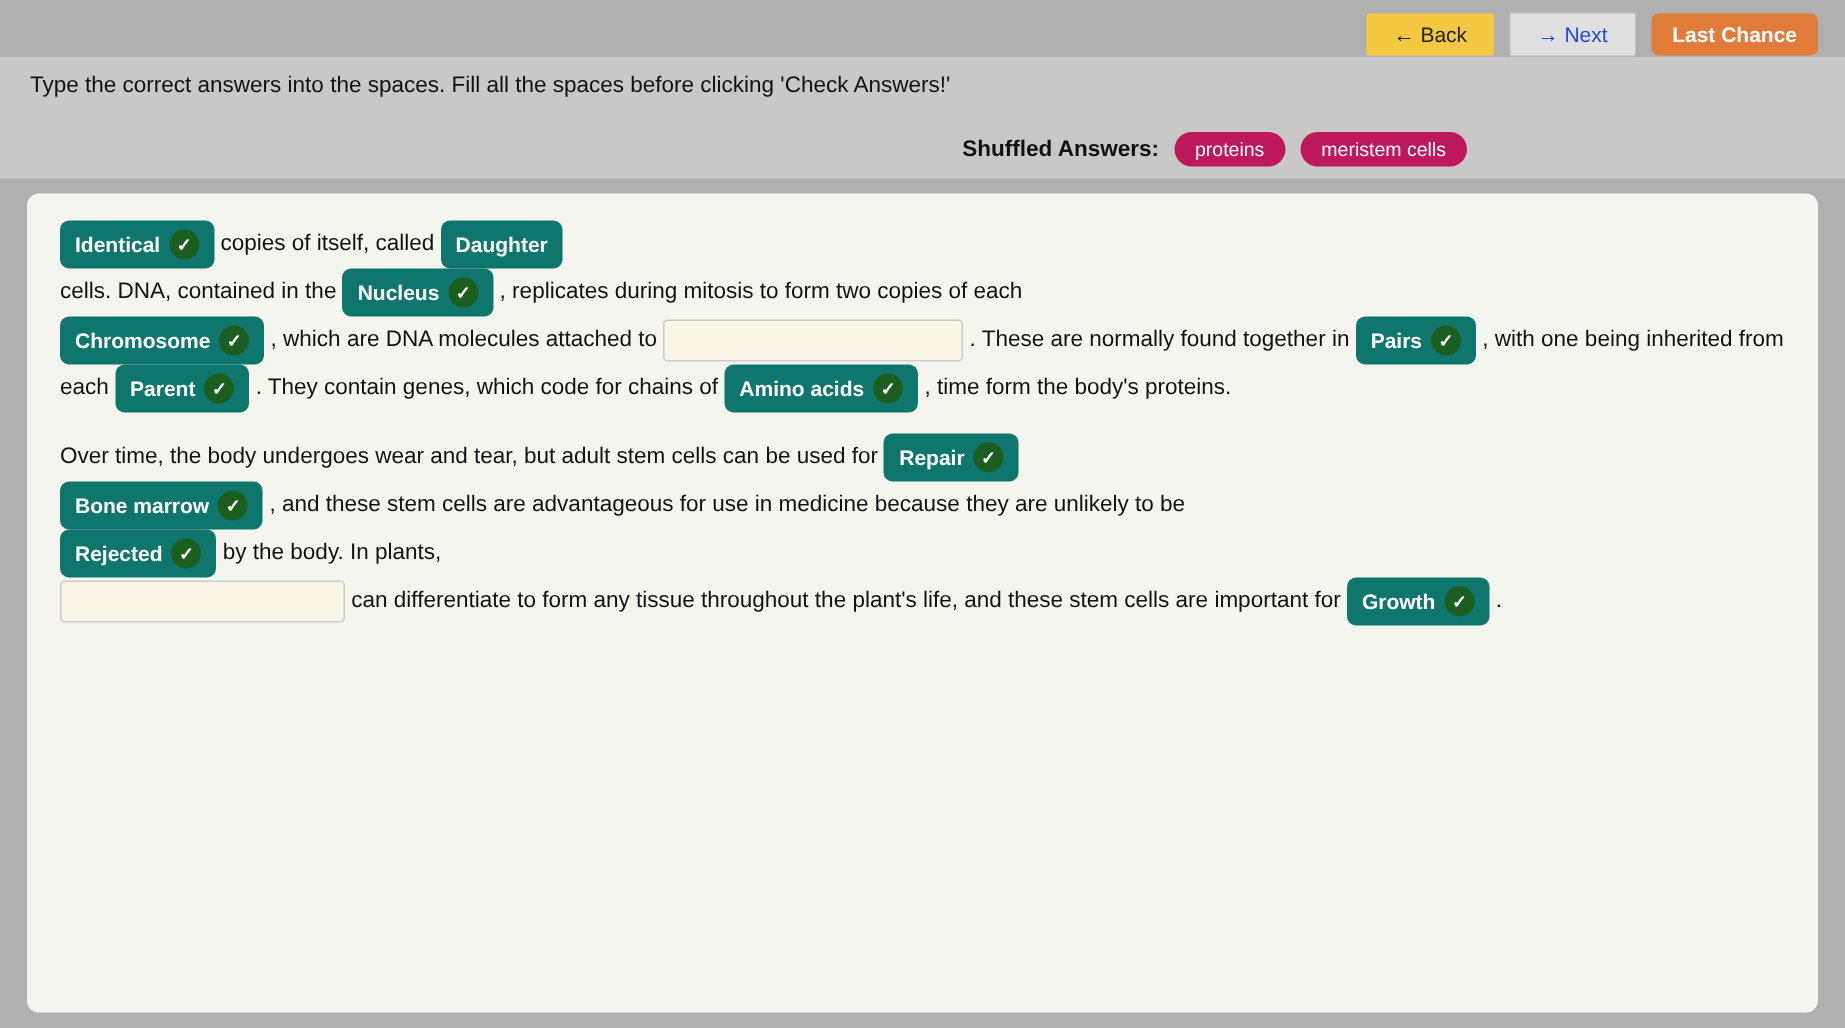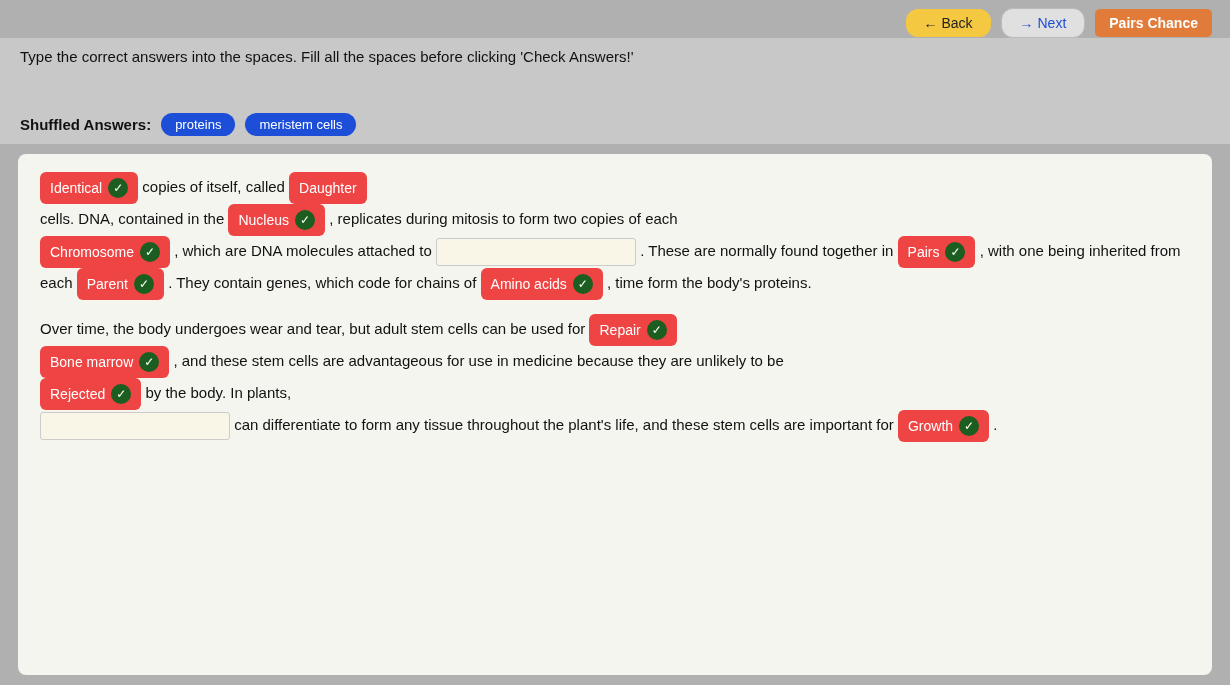--- a/index.html
+++ b/index.html
@@ -8,21 +8,21 @@
       background: #b0b0b0;
       min-height: 685px;
       padding: 0;
       display: flex;
       flex-direction: column;
     }
     .top-bar {
       background: #c8c8c8;
       padding: 10px 20px 8px 20px;
       display: flex;
-      flex-direction: column;
+      flex-direction: row;
       gap: 8px;
     }
     .instructions {
       font-size: 15px;
       color: #111;
     }
     .shuffled-row {
       display: flex;
       align-items: center;
       gap: 10px;
@@ -33,45 +33,45 @@
     }
     .pill {
       display: inline-block;
       padding: 4px 14px;
       border-radius: 20px;
       font-size: 13px;
       font-weight: normal;
       cursor: pointer;
     }
     .pill-blue {
-      background: #1d4ed8;
+      background: #be185d;
       color: white;
     }
     .main-card {
       background: #f5f5f0;
       margin: 10px 18px;
       border-radius: 8px;
       padding: 18px 22px 18px 22px;
       flex: 1;
     }
     .text-block {
       font-size: 15px;
       color: #111;
       line-height: 2.0;
     }
     .answer-badge {
       display: inline-flex;
       align-items: center;
       gap: 4px;
-      background: #ef4444;
+      background: #0f766e;
       color: white;
       border-radius: 6px;
       padding: 2px 10px 2px 10px;
       font-size: 14px;
-      font-weight: 400;
+      font-weight: 700;
       vertical-align: middle;
     }
     .check-icon {
       display: inline-flex;
       align-items: center;
       justify-content: center;
       width: 20px;
       height: 20px;
       border-radius: 50%;
       background: #1b5e20;
@@ -114,21 +114,21 @@
     }
     .top-buttons-row {
       display: flex;
       gap: 10px;
       align-items: center;
       justify-content: flex-end;
       padding: 8px 18px 0 18px;
     }
     .top-btn {
       padding: 6px 18px;
-      border-radius: 12px;
+      border-radius: 2px;
       font-size: 14px;
       border: none;
       cursor: pointer;
     }
     .btn-yellow { background: #f5c842; color: #222; }
     .btn-gray { background: #e0e0e0; color: #1d4ed8; border: 1px solid #bbb; }
     .last-chance-badge {
       background: #e07b39;
       color: white;
       border-radius: 5px;
@@ -136,21 +136,21 @@
       font-size: 14px;
       font-weight: bold;
     }
   </style>
 </head>
 <body>
 
 <div class="top-buttons-row">
   <button class="top-btn btn-yellow">← Back</button>
   <button class="top-btn btn-gray">→ Next</button>
-  <span class="last-chance-badge">Pairs Chance</span>
+  <span class="last-chance-badge">Last Chance</span>
 </div>
 
 <div class="top-bar">
   <div class="instructions">Type the correct answers into the spaces. Fill all the spaces before clicking 'Check Answers!'</div>
   <div class="shuffled-row">
     <span>Shuffled Answers:</span>
     <span class="pill pill-blue">proteins</span>
     <span class="pill pill-blue">meristem cells</span>
   </div>
 </div>

